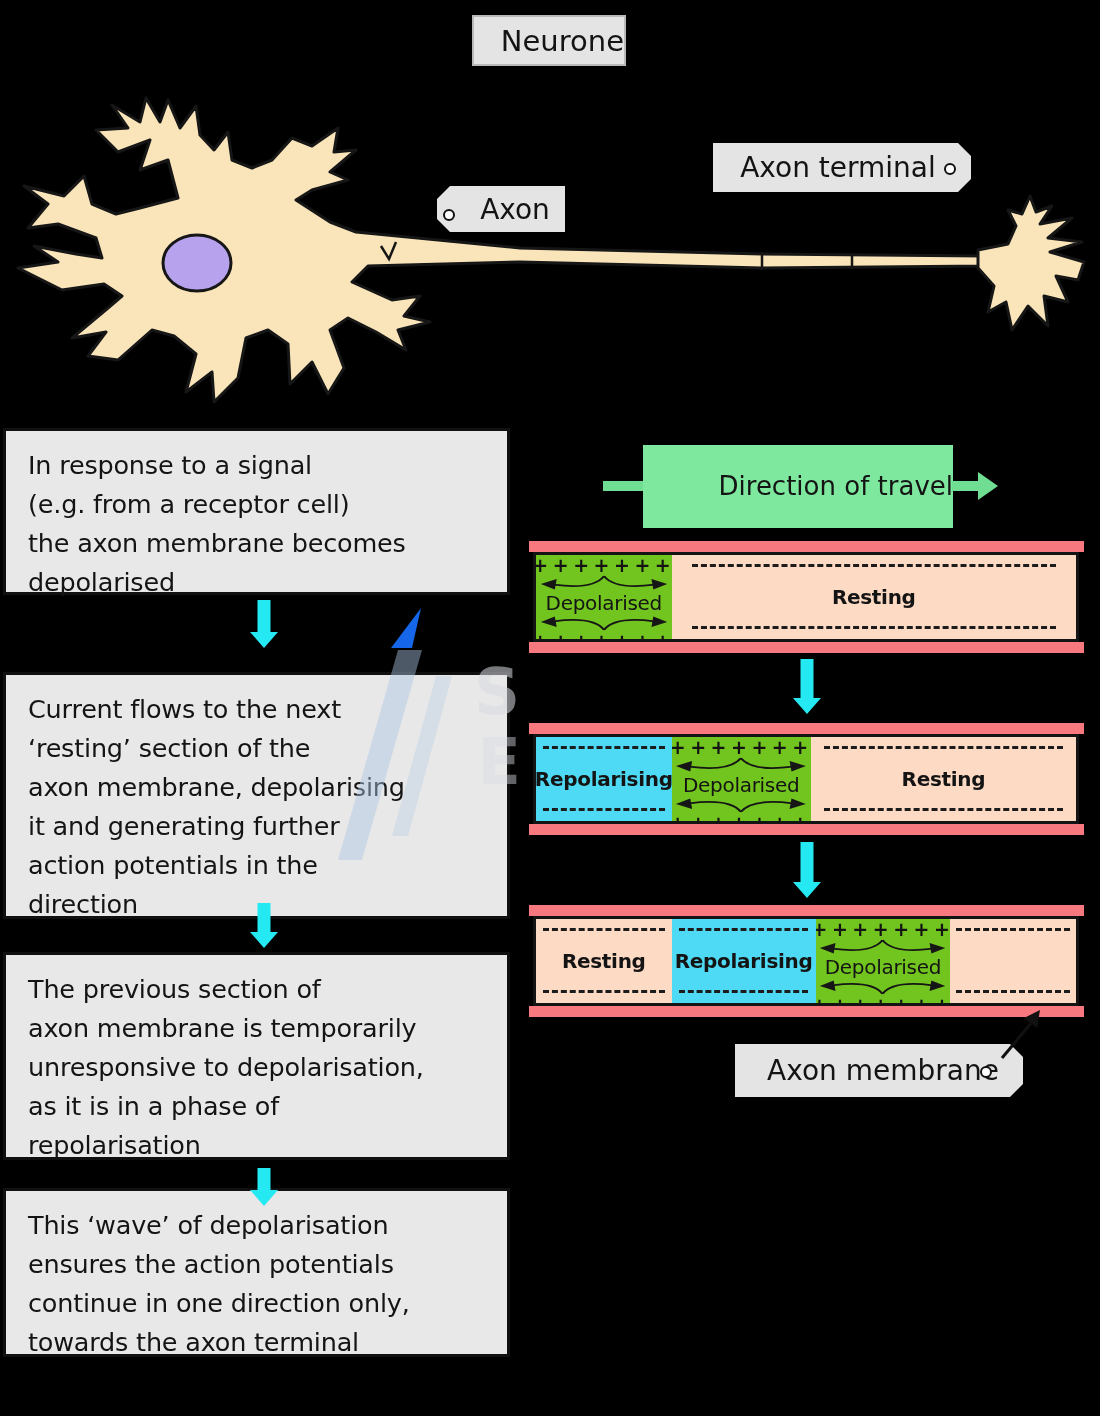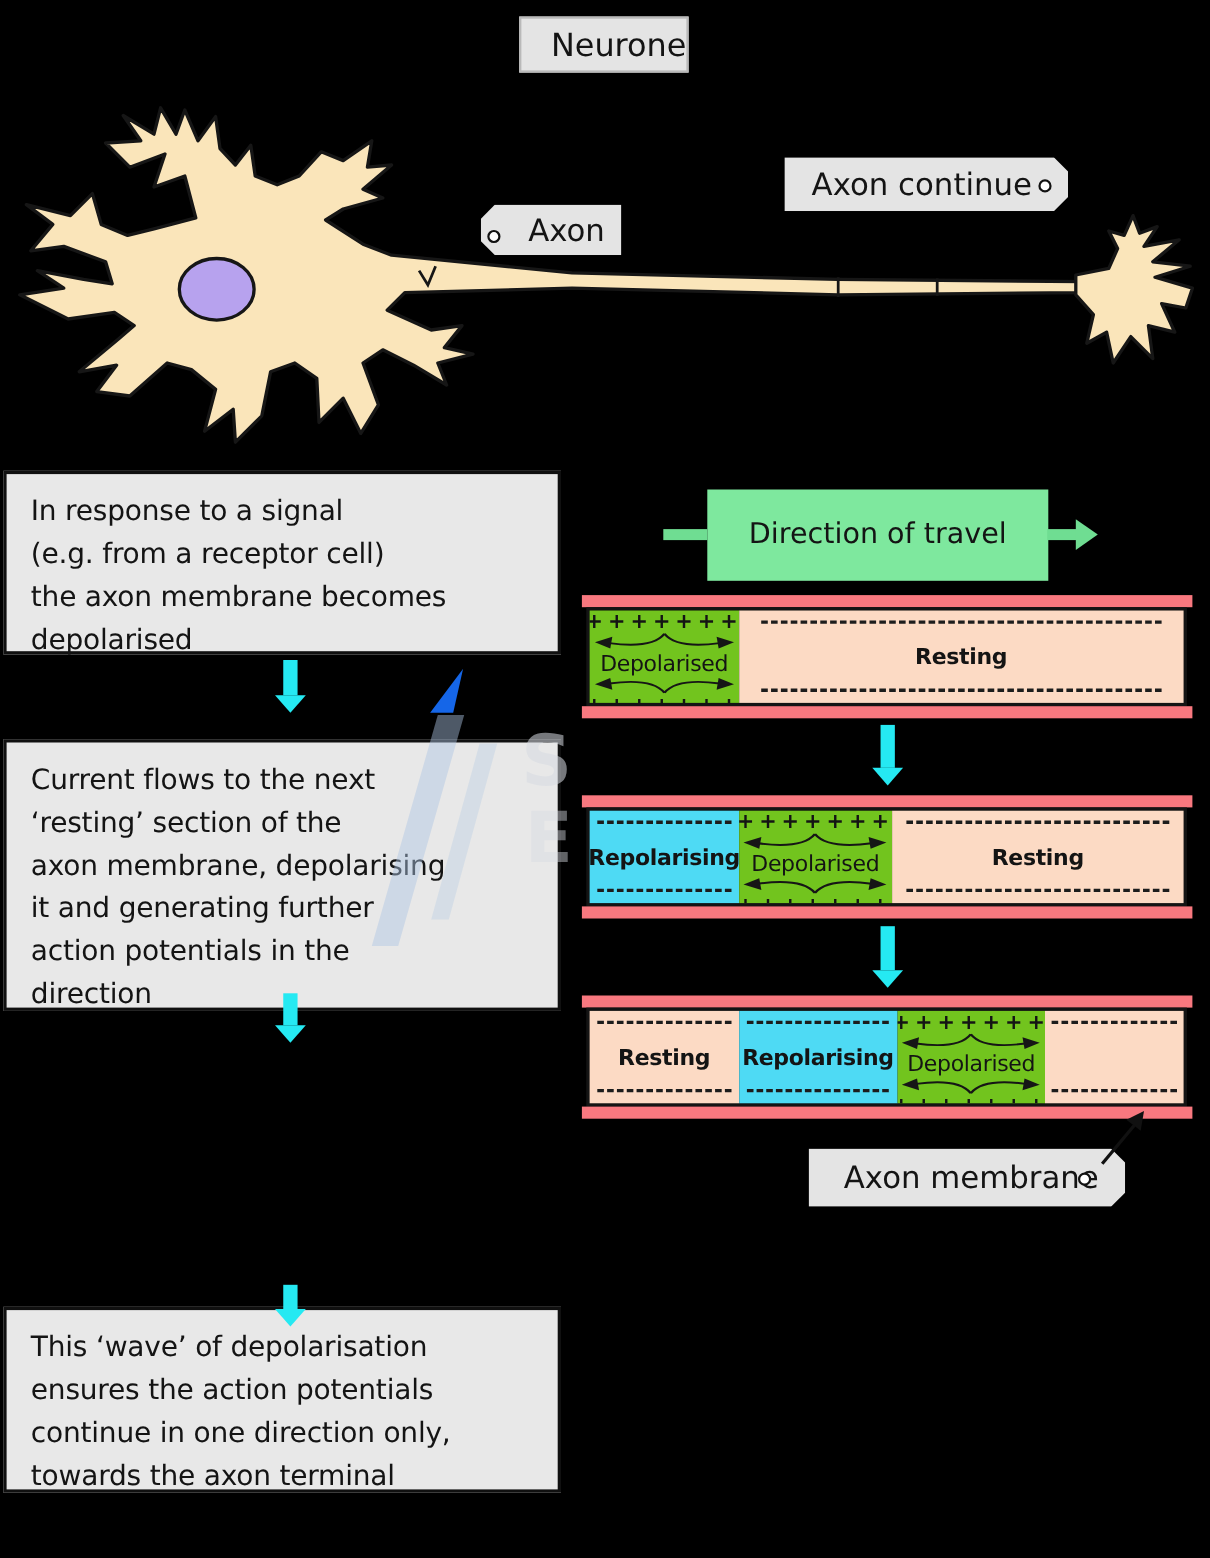--- a/index.html
+++ b/index.html
@@ -25,21 +25,21 @@
   .step-box{left:3px;width:507px;background:var(--c-box_fill);border:3px solid #101010;
             box-sizing:border-box;padding:15px 6px 0 22px;font-size:25.5px;line-height:39px;
             white-space:pre-line;z-index:2;letter-spacing:-0.2px;}
   #step-0{top:428px;height:167px;}
   #step-1{top:672px;height:247px;}
   #step-2{top:952px;height:208px;}
   #step-3{top:1188px;height:169px;}
 
   
   .direction-box{left:643px;top:445px;width:310px;height:83px;background:var(--c-direction_green);
-                 display:flex;flex-direction:column;align-items:center;justify-content:center;
+                 display:flex;flex-direction:column;align-items:flex-end;justify-content:center;
                  font-size:26px;line-height:35px;z-index:2;}
 
   
   .membrane{left:529px;width:555px;z-index:2;}
   #membrane-0{top:541px;} #membrane-1{top:723px;} #membrane-2{top:905px;}
   .mbar{height:11px;background:var(--c-membrane_bar);}
   .inner{height:90px;margin:0 5px 0 4px;border:3px solid #141414;box-sizing:border-box;
          display:flex;flex-direction:row;}
   .seg{height:100%;box-sizing:border-box;display:flex;flex-direction:column;
        align-items:center;justify-content:space-between;overflow:hidden;}
@@ -63,39 +63,44 @@
   <div class="abs title-box">
     <span>Neurone</span>
   </div>
 
   <div class="abs tag tag-left" id="axon-tag">
     <span>Axon</span>
   </div>
   <span class="taghole" style="left:443px;top:209px;transform:none;z-index:3;position:absolute;"></span>
 
   <div class="abs tag tag-right" id="terminal-tag">
-    <span>Axon continue</span>
+    <span>Axon terminal</span>
   </div>
   <span class="taghole" style="left:944px;top:163px;transform:none;z-index:3;position:absolute;"></span>
 
   <div class="abs tag tag-right" id="membrane-tag">
     <span>Axon membrane</span>
   </div>
   <span class="taghole" style="left:980px;top:1066px;transform:none;z-index:3;position:absolute;"></span>
 
   <div class="abs step-box" id="step-0">In response to a signal
 (e.g. from a receptor cell)
 the axon membrane becomes
 depolarised</div>
   <div class="abs step-box" id="step-1">Current flows to the next
 ‘resting’ section of the
 axon membrane, depolarising
 it and generating further
 action potentials in the
 direction</div>
+  <div class="abs step-box" id="step-2">The previous section of
+axon membrane is temporarily
+unresponsive to depolarisation,
+as it is in a phase of
+repolarisation</div>
   <div class="abs step-box" id="step-3">This ‘wave’ of depolarisation
 ensures the action potentials
 continue in one direction only,
 towards the axon terminal</div>
 
   <div class="abs direction-box">
     <span>Direction of travel</span>
   </div>
 
   <div class="abs membrane" id="membrane-0">

